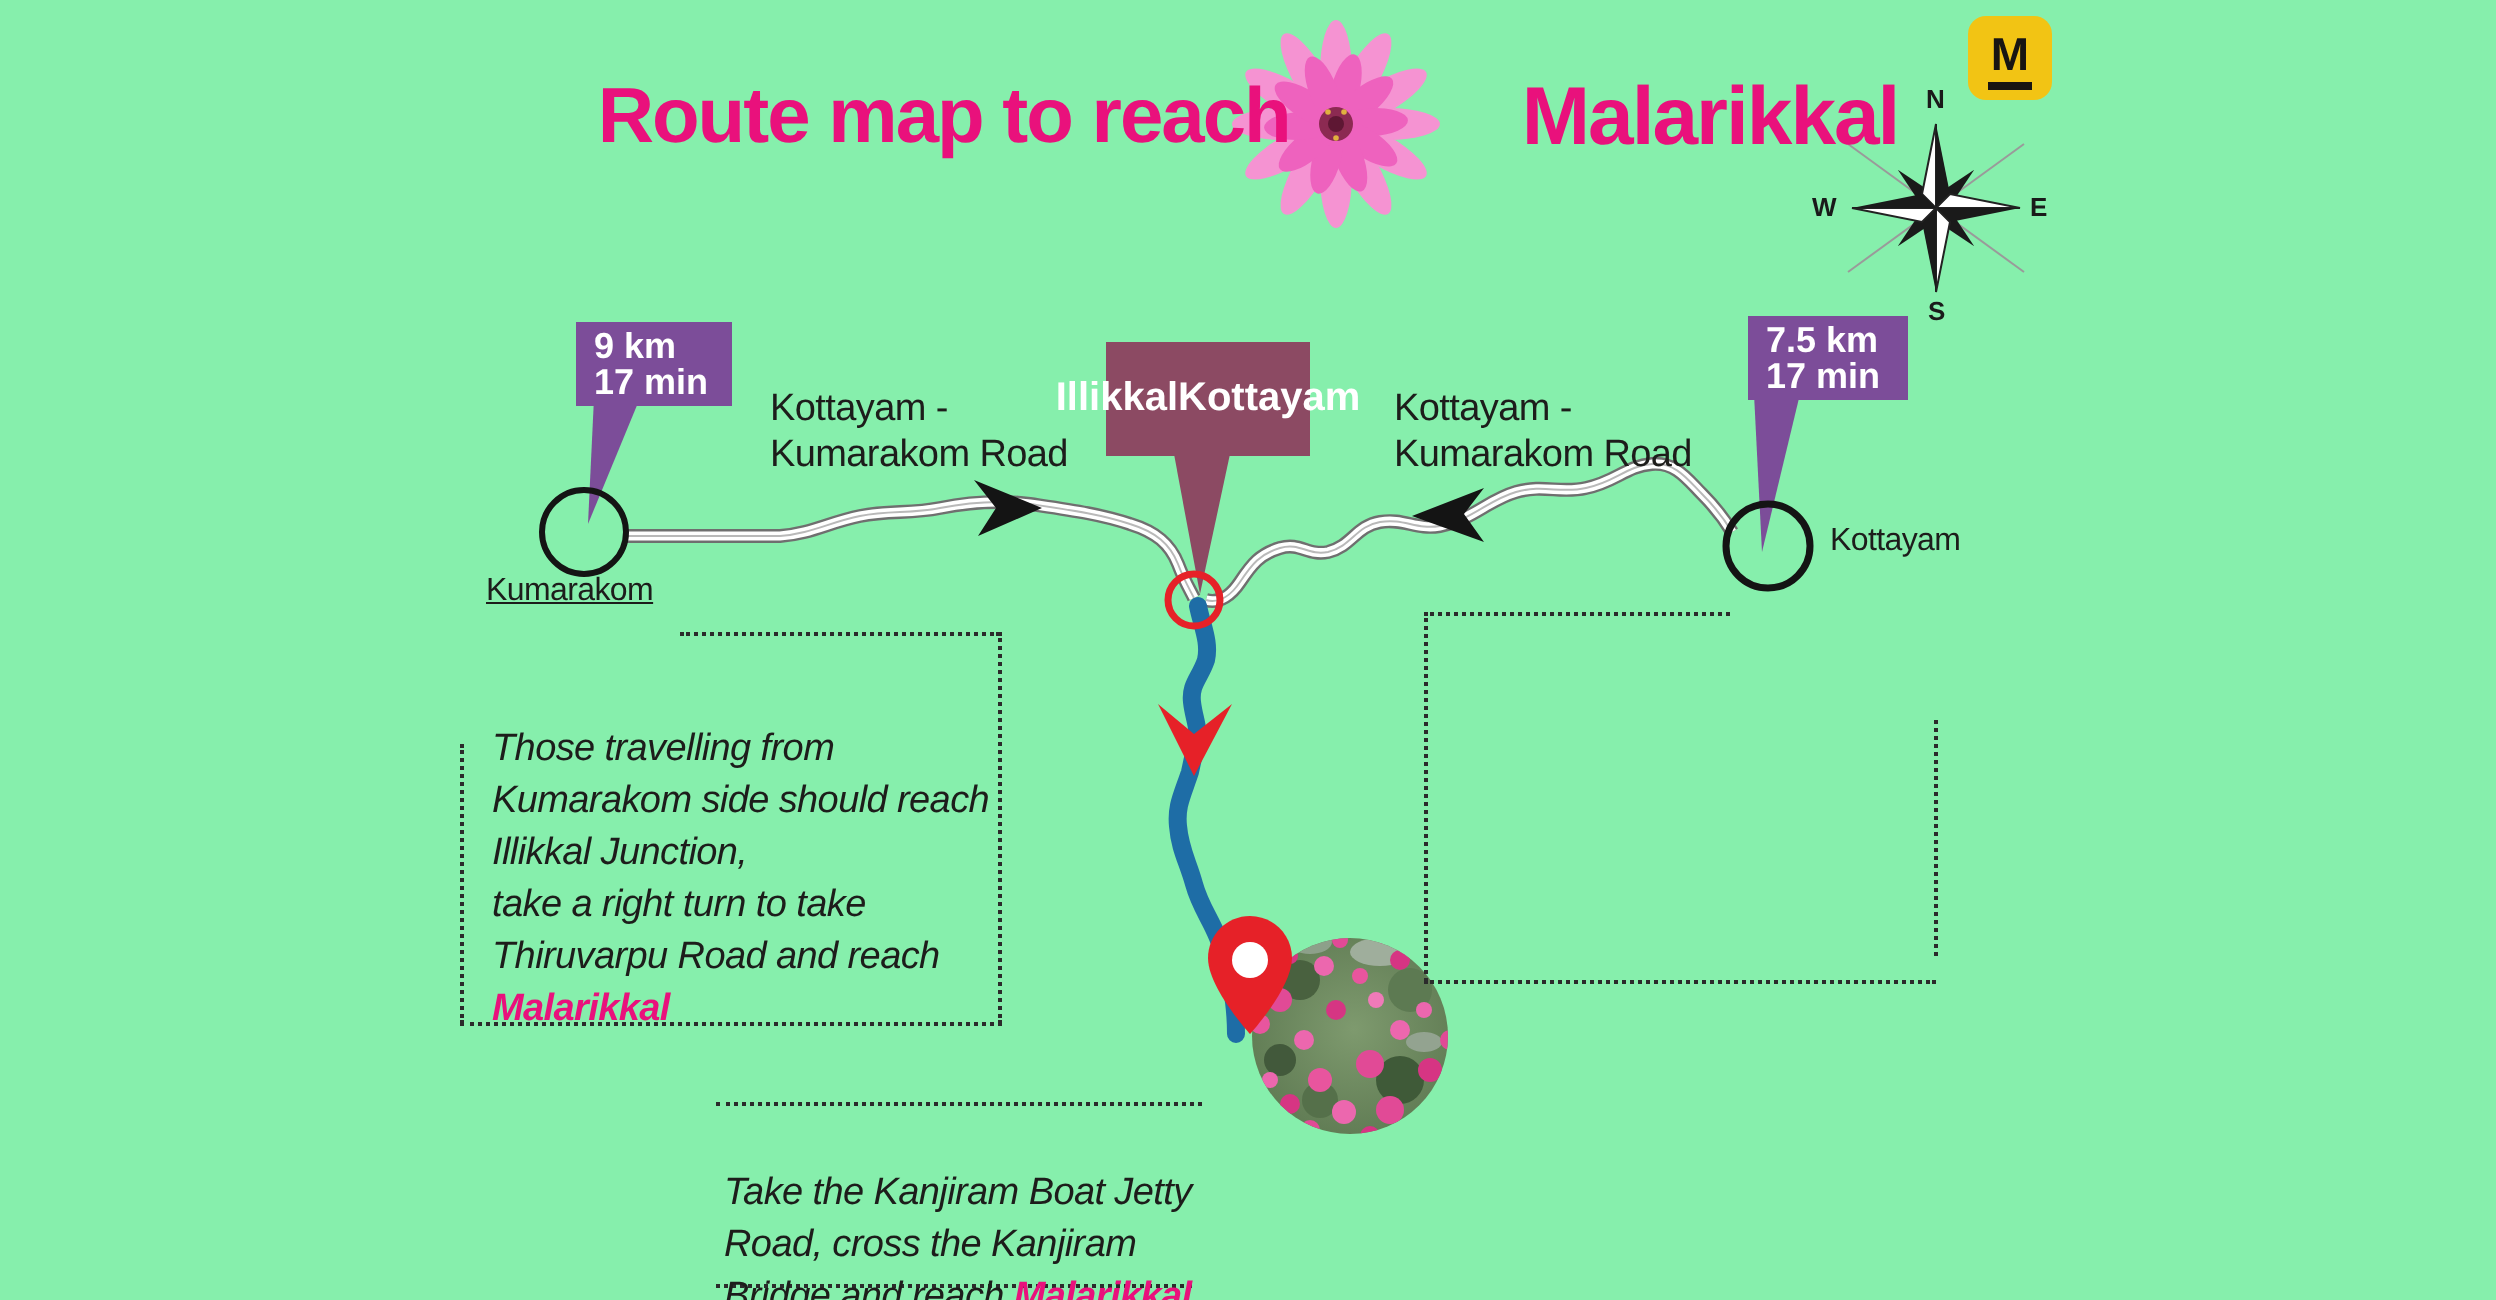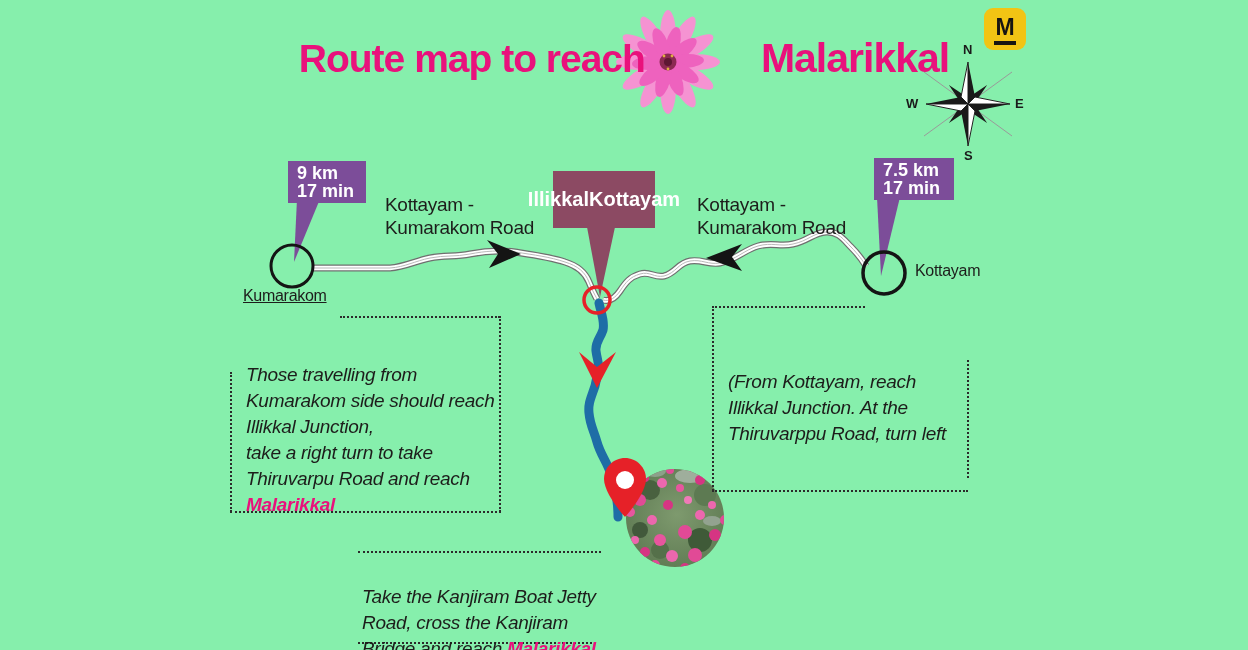--- a/index.html
+++ b/index.html
@@ -235,25 +235,20 @@
 
   <div class="note" style="left:246px;top:336px;width:250px;">
     <span>Those travelling from
 Kumarakom side should reach
 Illikkal Junction,
 take a right turn to take
 Thiruvarpu Road and reach</span>
     <span class="hl-block">Malarikkal</span>
   </div>
 
-  <div class="note" style="left:728px;top:343px;width:235px;">
-    <span>(From Kottayam, reach
-Illikkal Junction. At the
-Thiruvarppu Road, turn left</span>
-  </div>
 
   <div class="note" style="left:362px;top:558px;width:245px;">
     <span>Take the Kanjiram Boat Jetty
 Road, cross the Kanjiram
 Bridge and reach </span><span class="hl-inline">Malarikkal</span>
   </div>
 
 </div>
 
 </body></html>

